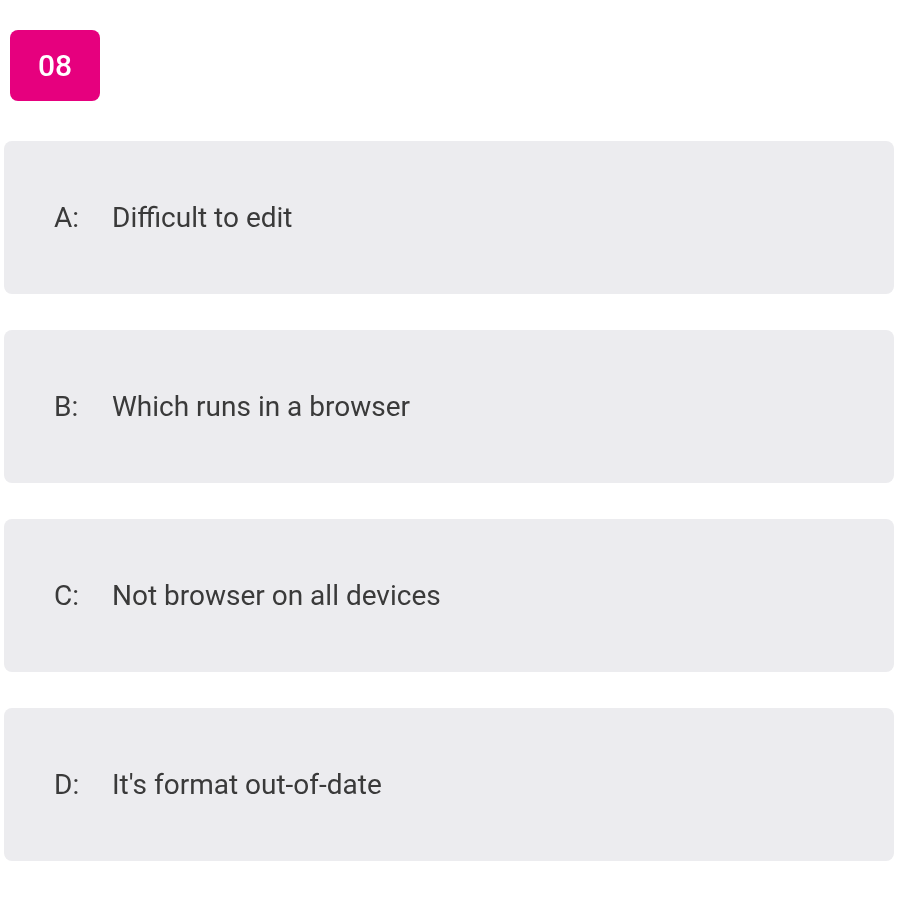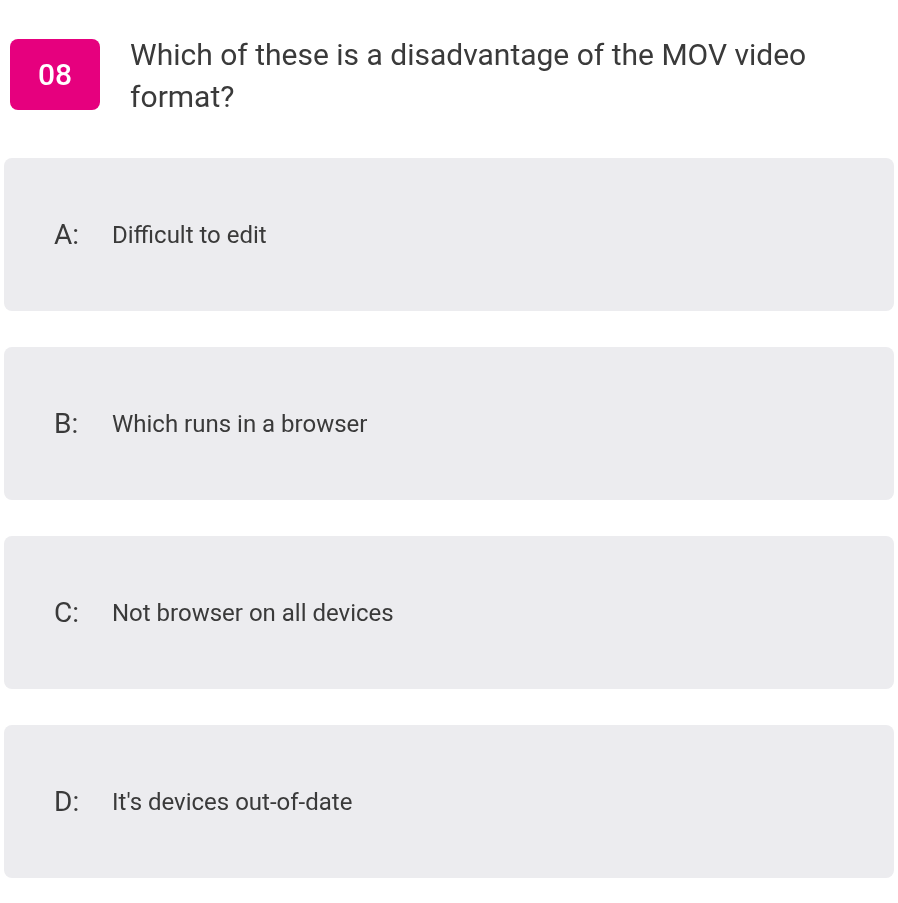--- a/index.html
+++ b/index.html
@@ -44,43 +44,42 @@
       align-items: center;
       gap: 24px;
       cursor: pointer;
     }
     .option-letter {
       font-size: 28px;
       color: #3a3a3a;
       min-width: 34px;
     }
     .option-text {
-      font-size: 24px;
+      font-size: 28px;
       color: #3a3a3a;
     }
   </style>
 </head>
 <body>
 
 <div class="question-header">
   <div class="question-number">08</div>
-  <div class="question-text">Which of these is a disadvantage of the MOV video format?</div>
 </div>
 
 <div class="option">
   <span class="option-letter">A:</span>
   <span class="option-text">Difficult to edit</span>
 </div>
 
 <div class="option">
   <span class="option-letter">B:</span>
   <span class="option-text">Which runs in a browser</span>
 </div>
 
 <div class="option">
   <span class="option-letter">C:</span>
   <span class="option-text">Not browser on all devices</span>
 </div>
 
 <div class="option">
   <span class="option-letter">D:</span>
-  <span class="option-text">It's devices out-of-date</span>
+  <span class="option-text">It's format out-of-date</span>
 </div>
 
 </body></html>

